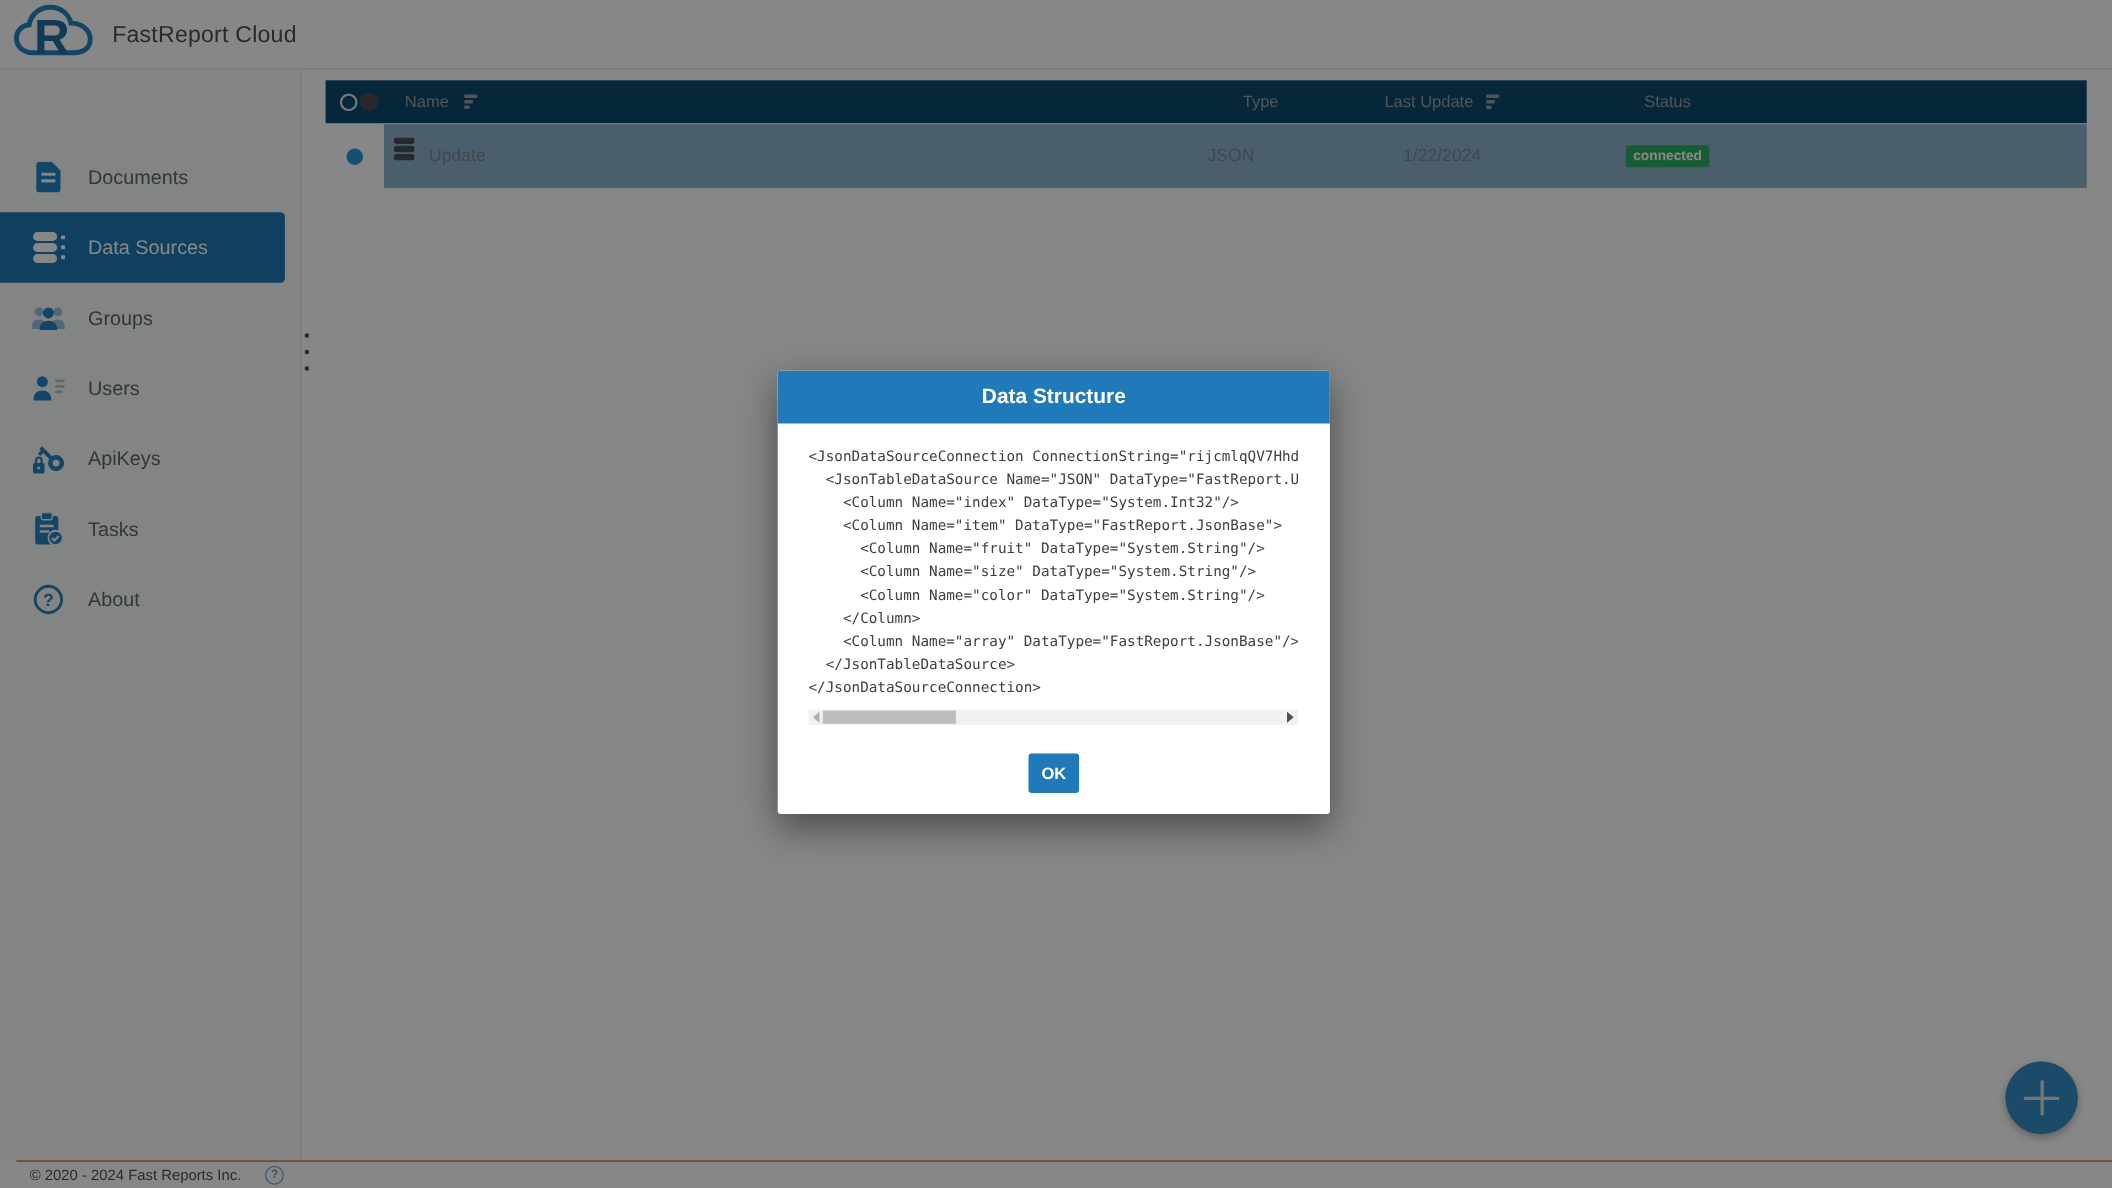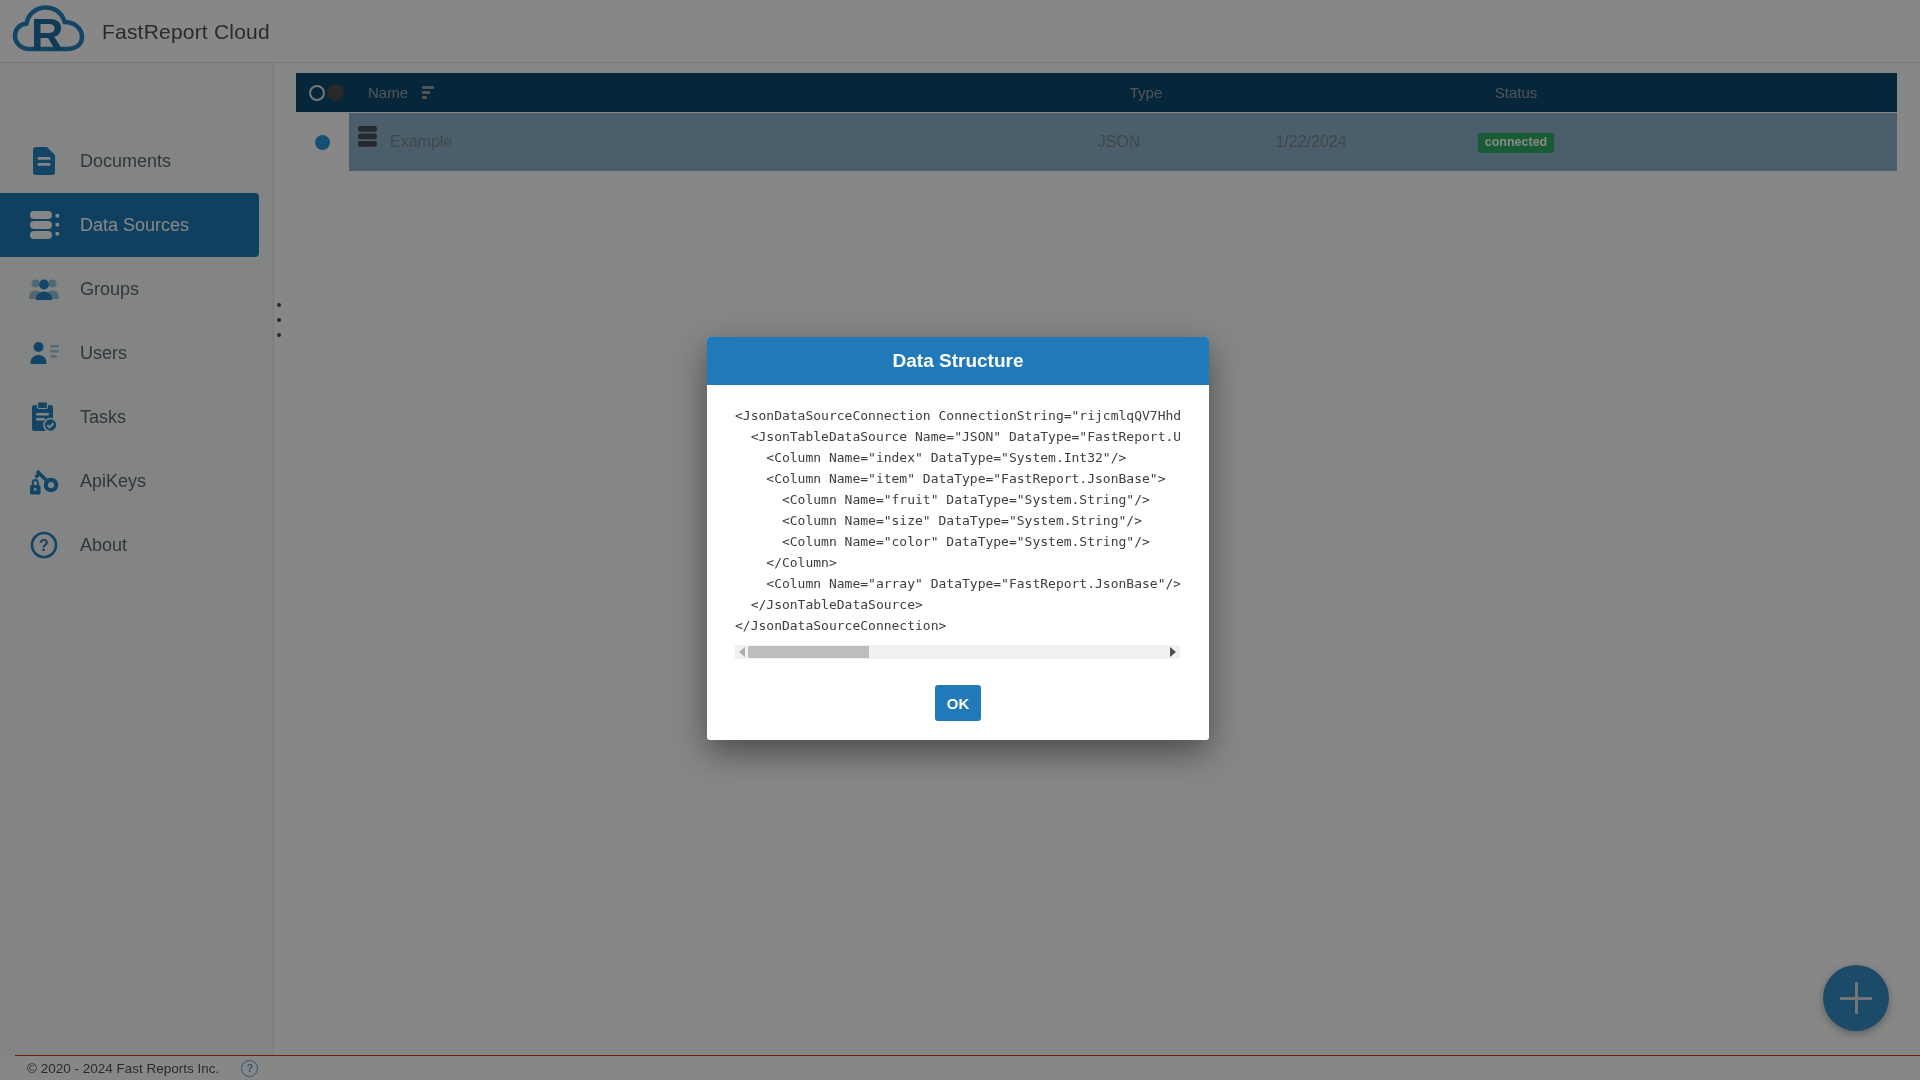--- a/index.html
+++ b/index.html
@@ -165,48 +165,48 @@
               <rect x="20" y="9" width="9" height="2.5" rx="1.2"></rect>
               <rect x="20" y="14" width="7" height="2.5" rx="1.2"></rect>
             </g>
           </svg>
         </span>
         <span class="nav-label">Users</span>
       </div>
 
       <div class="nav-item">
         <span class="nav-ico">
+          <svg width="30" height="29" viewBox="0 0 30 29">
+            <circle cx="22" cy="18" r="5.2" fill="none" stroke="#2585c0" stroke-width="4.2"></circle>
+            <path d="M18.3 14.3 L8 4" stroke="#2585c0" stroke-width="3.6"></path>
+            <path d="M10.5 6.5 l-4 4" stroke="#2585c0" stroke-width="3.2"></path>
+            <rect x="1" y="18" width="10.5" height="9.5" rx="1.5" fill="#2585c0"></rect>
+            <path d="M3.8 18 v-2.6 a2.5 2.5 0 0 1 5 0 V18" fill="none" stroke="#2585c0" stroke-width="2"></path>
+            <circle cx="6.2" cy="22.5" r="1.4" fill="#f8f9fa"></circle>
+          </svg>
+        </span>
+        <span class="nav-label">ApiKeys</span>
+      </div>
+
+      <div class="nav-item">
+        <span class="nav-ico">
           <svg width="27" height="30" viewBox="0 0 27 30">
             <rect x="1" y="3" width="21" height="26" rx="2.5" fill="#2585c0"></rect>
             <rect x="6.5" y="0" width="10" height="6.5" rx="1.5" fill="#2585c0" stroke="#f8f9fa" stroke-width="1.2"></rect>
             <rect x="5" y="11" width="13" height="2.4" rx="1" fill="#f8f9fa"></rect>
             <rect x="5" y="16" width="9" height="2.4" rx="1" fill="#f8f9fa"></rect>
             <circle cx="19.5" cy="23" r="6.5" fill="#2585c0" stroke="#f8f9fa" stroke-width="1.6"></circle>
             <path d="M16.3 23.2 l2.2 2.2 4-4.2" fill="none" stroke="#f8f9fa" stroke-width="2"></path>
           </svg>
         </span>
         <span class="nav-label">Tasks</span>
       </div>
 
       <div class="nav-item">
         <span class="nav-ico">
-          <svg width="30" height="29" viewBox="0 0 30 29">
-            <circle cx="22" cy="18" r="5.2" fill="none" stroke="#2585c0" stroke-width="4.2"></circle>
-            <path d="M18.3 14.3 L8 4" stroke="#2585c0" stroke-width="3.6"></path>
-            <path d="M10.5 6.5 l-4 4" stroke="#2585c0" stroke-width="3.2"></path>
-            <rect x="1" y="18" width="10.5" height="9.5" rx="1.5" fill="#2585c0"></rect>
-            <path d="M3.8 18 v-2.6 a2.5 2.5 0 0 1 5 0 V18" fill="none" stroke="#2585c0" stroke-width="2"></path>
-            <circle cx="6.2" cy="22.5" r="1.4" fill="#f8f9fa"></circle>
-          </svg>
-        </span>
-        <span class="nav-label">ApiKeys</span>
-      </div>
-
-      <div class="nav-item">
-        <span class="nav-ico">
           <svg width="28" height="28" viewBox="0 0 28 28">
             <circle cx="14" cy="14" r="12" fill="none" stroke="#2585c0" stroke-width="2.6"></circle>
             <text x="14" y="19.5" font-size="16" font-weight="bold" fill="#2585c0" text-anchor="middle">?</text>
           </svg>
         </span>
         <span class="nav-label">About</span>
       </div>
 
     </nav>
   </aside>
@@ -225,37 +225,45 @@
       </div>
       <div class="hcell h-name">
         <span>Name</span>
         <span class="sort-ico">
             <i></i>
             <i></i>
             <i></i>
           </span>
       </div>
       <div class="hcell h-type">Type</div>
+      <div class="hcell h-update">
+        <span>Last Update</span>
+        <span class="sort-ico">
+            <i></i>
+            <i></i>
+            <i></i>
+          </span>
+      </div>
       <div class="hcell h-status">Status</div>
     </div>
 
     <div class="trow">
       <span class="select-dot"></span>
       <div class="row-bg"></div>
       <div class="cell c-name">
         <span>
           <svg width="19" height="21" viewBox="0 0 19 21">
             <g fill="#474d54">
               <rect x="0" y="0" width="19" height="5.8" rx="2.9"></rect>
               <rect x="0" y="7.5" width="19" height="5.8" rx="2.9"></rect>
               <rect x="0" y="15" width="19" height="5.8" rx="2.9"></rect>
             </g>
           </svg>
         </span>
-        <span>Example</span>
+        <span>Update</span>
       </div>
       <div class="cell c-type">JSON</div>
       <div class="cell c-update">1/22/2024</div>
       <div class="cell c-status">
         <span class="badge">connected</span>
       </div>
     </div>
   </main>
 
   <button class="fab">

